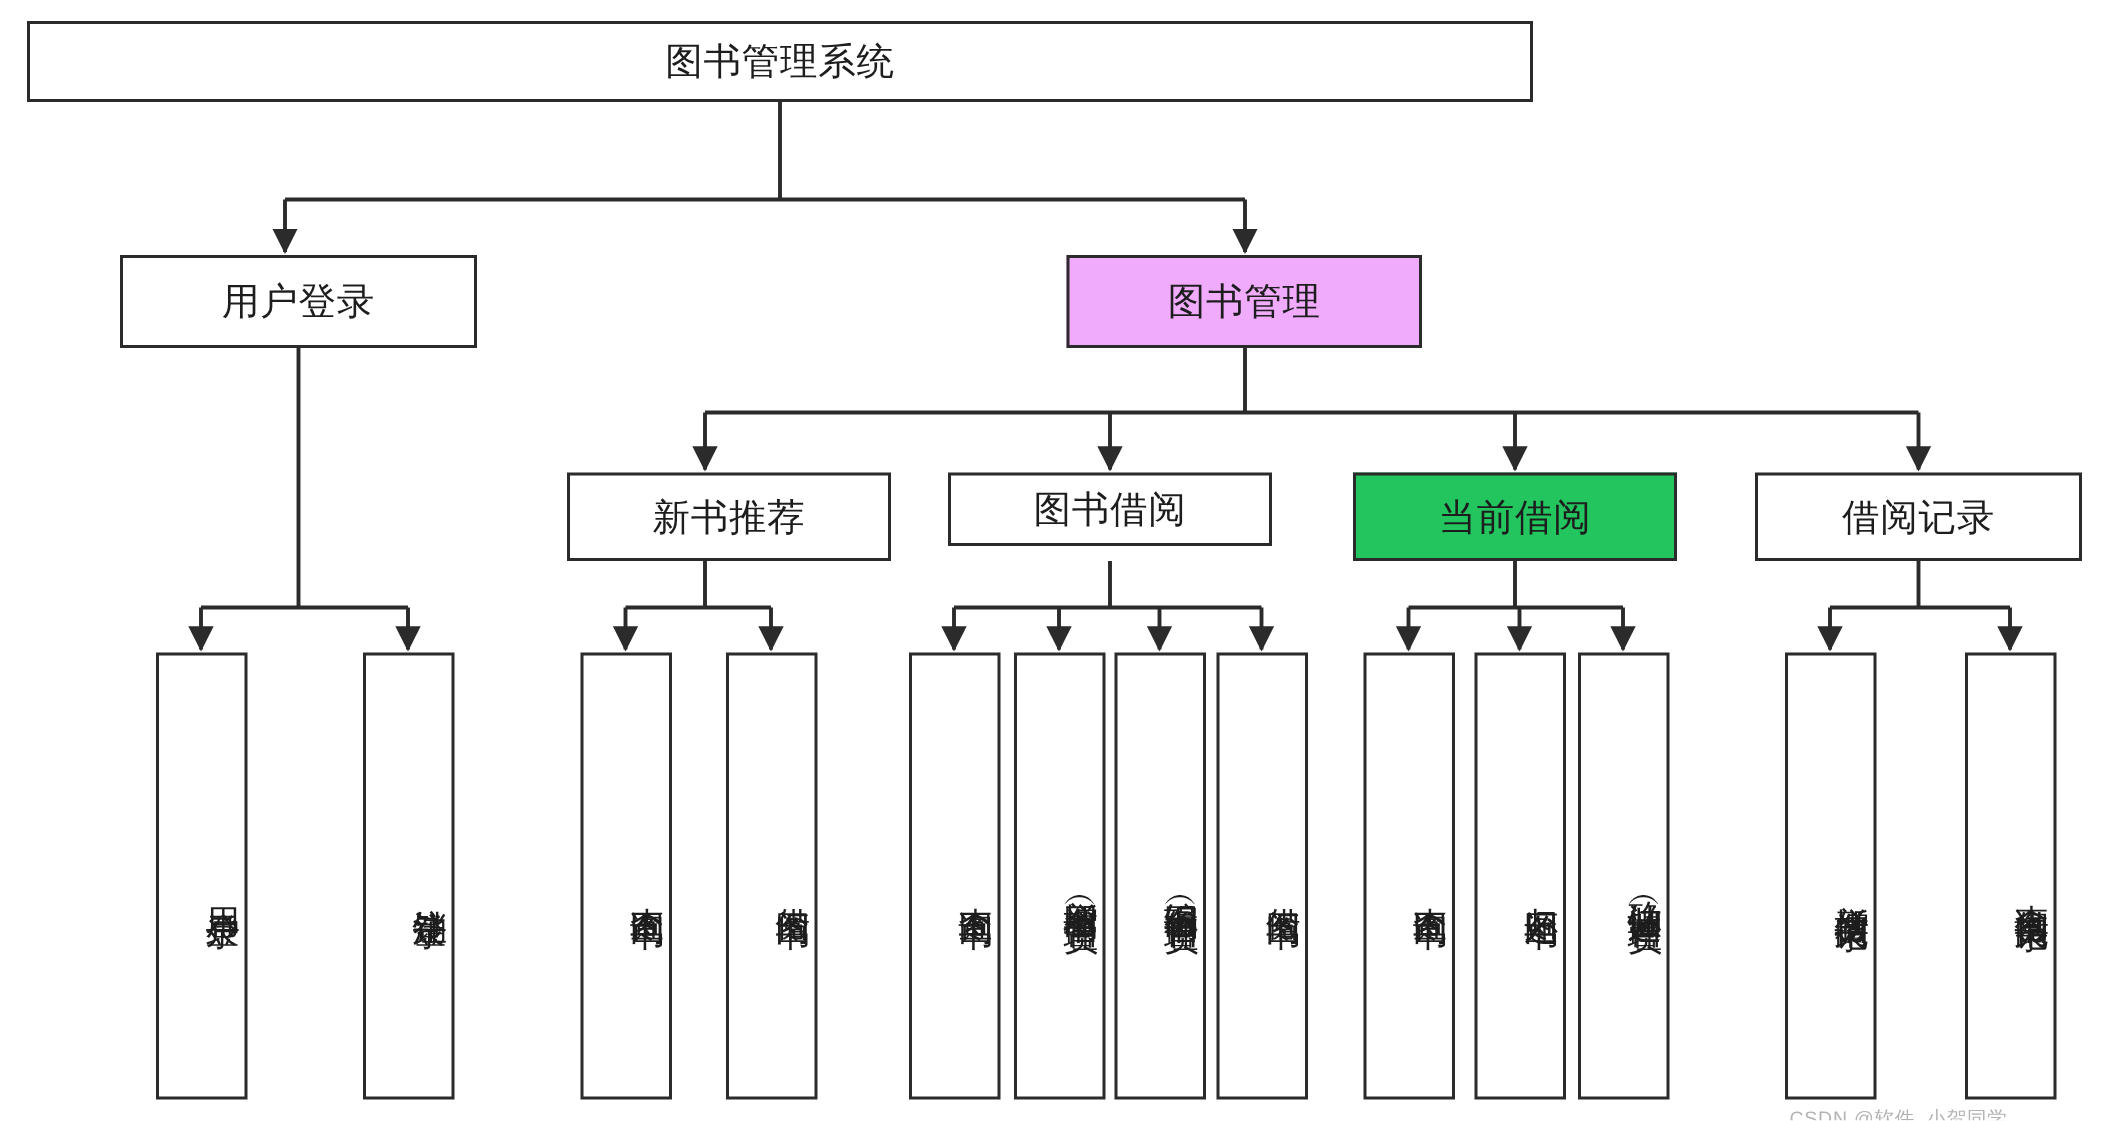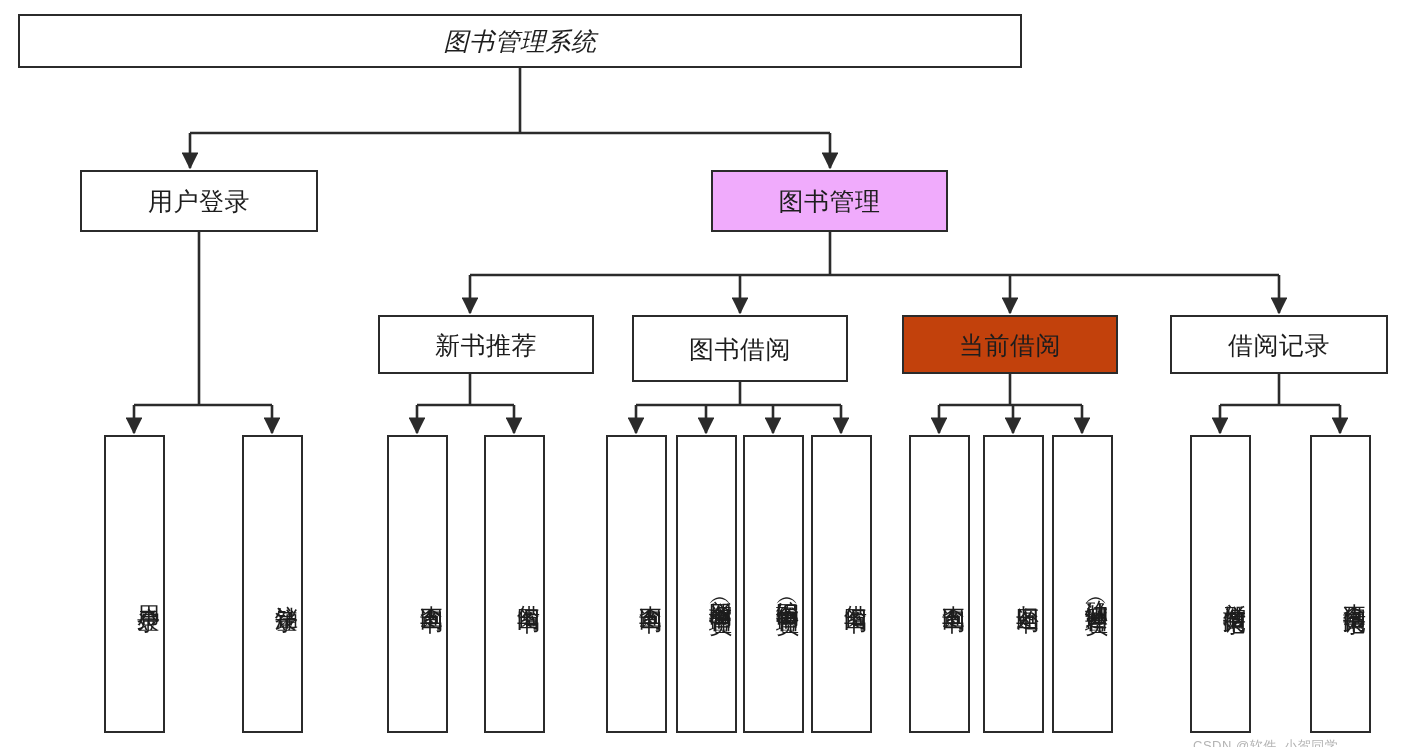--- a/index.html
+++ b/index.html
@@ -112,38 +112,38 @@
       <path d="M 1013 405 L 1013 433" marker-end="url(#arrow)"></path>
       <path d="M 1082 405 L 1082 433" marker-end="url(#arrow)"></path>
 
       <path d="M 1279 374 L 1279 405"></path>
       <path d="M 1220 405 L 1340 405"></path>
       <path d="M 1220 405 L 1220 433" marker-end="url(#arrow)"></path>
       <path d="M 1340 405 L 1340 433" marker-end="url(#arrow)"></path>
     </g>
   </svg>
 
-  <div class="node horiz" style="left: 18px; top: 14px; width: 1004px; height: 54px; border-color: rgb(43, 43, 43); background: rgb(255, 255, 255); color: rgb(29, 29, 29); font-style: italic;">
+  <div class="node horiz" style="left: 18px; top: 14px; width: 1004px; height: 54px; border-color: rgb(43, 43, 43); background: rgb(255, 255, 255); color: rgb(29, 29, 29);">
     <span class="label">图书管理系统</span>
   </div>
 
   <div class="node horiz" style="left: 80px; top: 170px; width: 238px; height: 62px; border-color: rgb(43, 43, 43); background: rgb(255, 255, 255); color: rgb(29, 29, 29);">
     <span class="label">用户登录</span>
   </div>
   <div class="node horiz" style="left: 711px; top: 170px; width: 237px; height: 62px; border-color: rgb(43, 43, 43); background: #f0abfc; color: rgb(29, 29, 29);">
     <span class="label">图书管理</span>
   </div>
 
   <div class="node horiz" style="left: 378px; top: 315px; width: 216px; height: 59px; border-color: rgb(43, 43, 43); background: rgb(255, 255, 255); color: rgb(29, 29, 29);">
     <span class="label">新书推荐</span>
   </div>
-  <div class="node horiz" style="left: 632px; top: 315px; width: 216px; height: 67px; border-color: rgb(43, 43, 43); background: rgb(255, 255, 255); color: rgb(29, 29, 29);">
+  <div class="node horiz" style="left: 632px; top: 315px; width: 216px; height: 49px; border-color: rgb(43, 43, 43); background: rgb(255, 255, 255); color: rgb(29, 29, 29);">
     <span class="label">图书借阅</span>
   </div>
-  <div class="node horiz" style="left: 902px; top: 315px; width: 216px; height: 59px; border-color: rgb(43, 43, 43); background: #c2410c; color: rgb(29, 29, 29);">
+  <div class="node horiz" style="left: 902px; top: 315px; width: 216px; height: 59px; border-color: rgb(43, 43, 43); background: #22c55e; color: rgb(29, 29, 29);">
     <span class="label">当前借阅</span>
   </div>
   <div class="node horiz" style="left: 1170px; top: 315px; width: 218px; height: 59px; border-color: rgb(43, 43, 43); background: rgb(255, 255, 255); color: rgb(29, 29, 29);">
     <span class="label">借阅记录</span>
   </div>
 
   <div class="node vert" style="left: 104px; top: 435px; width: 61px; height: 298px; border-color: rgb(43, 43, 43); background: rgb(255, 255, 255); color: rgb(29, 29, 29);">
     <span class="label">用户登录</span>
   </div>
   <div class="node vert" style="left: 242px; top: 435px; width: 61px; height: 298px; border-color: rgb(43, 43, 43); background: rgb(255, 255, 255); color: rgb(29, 29, 29);">

